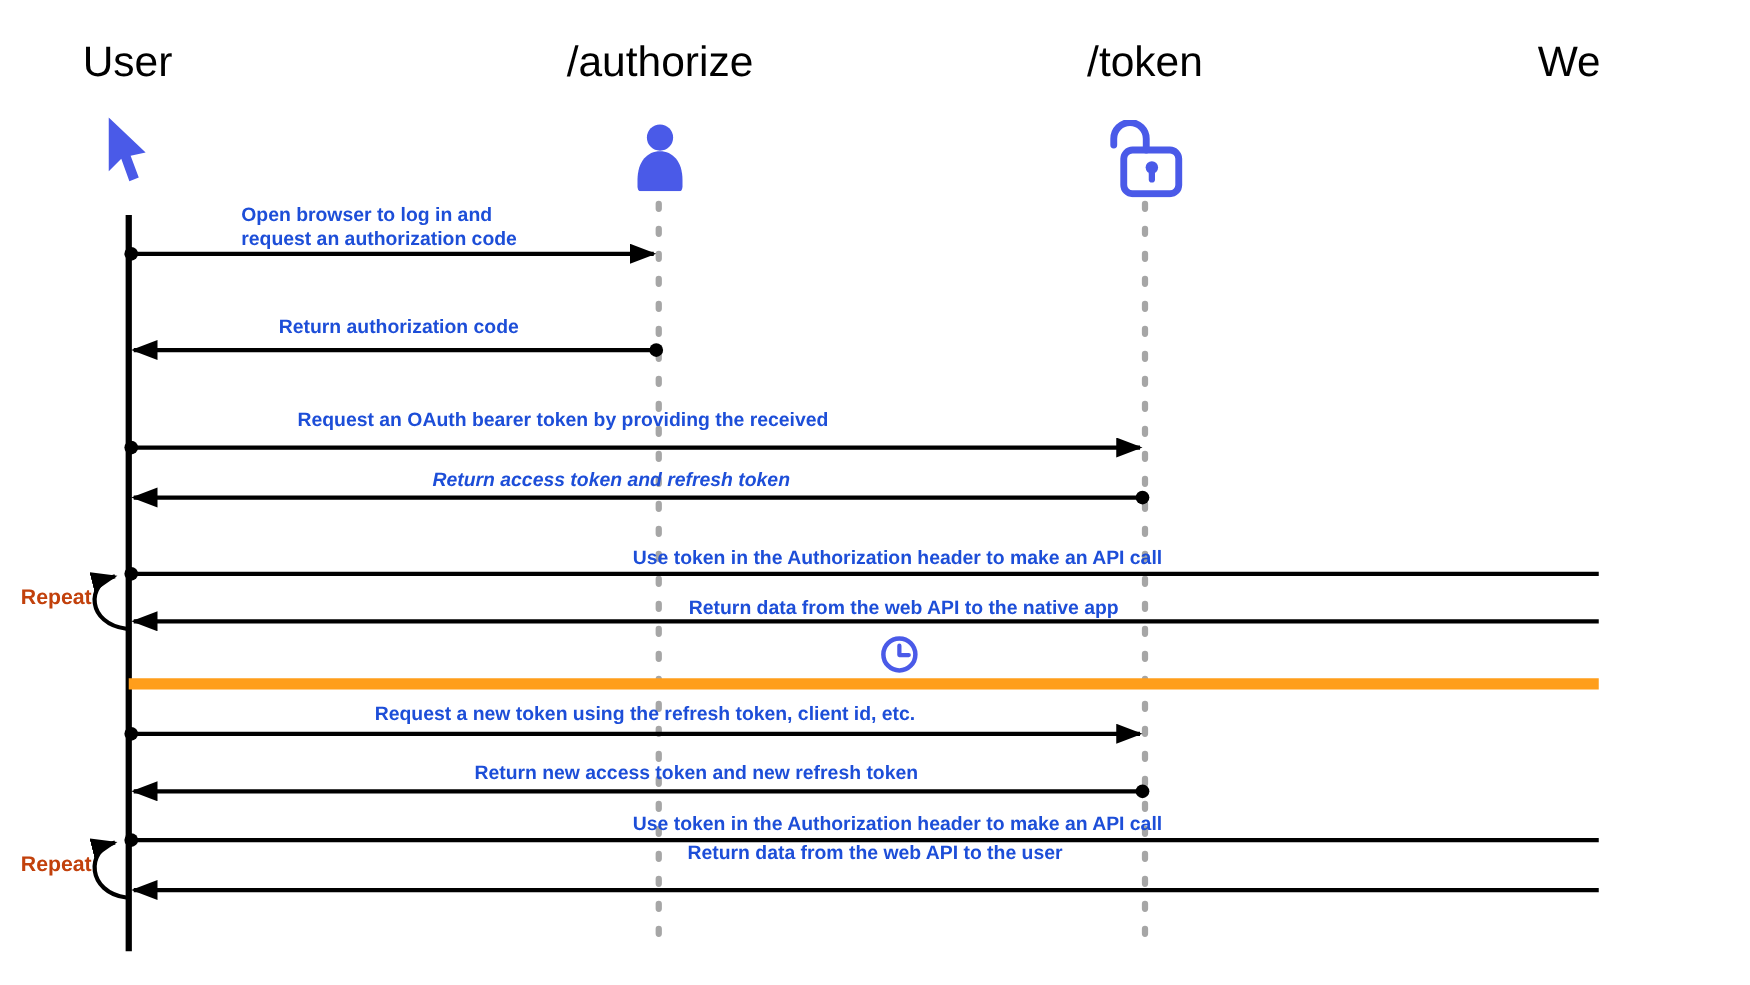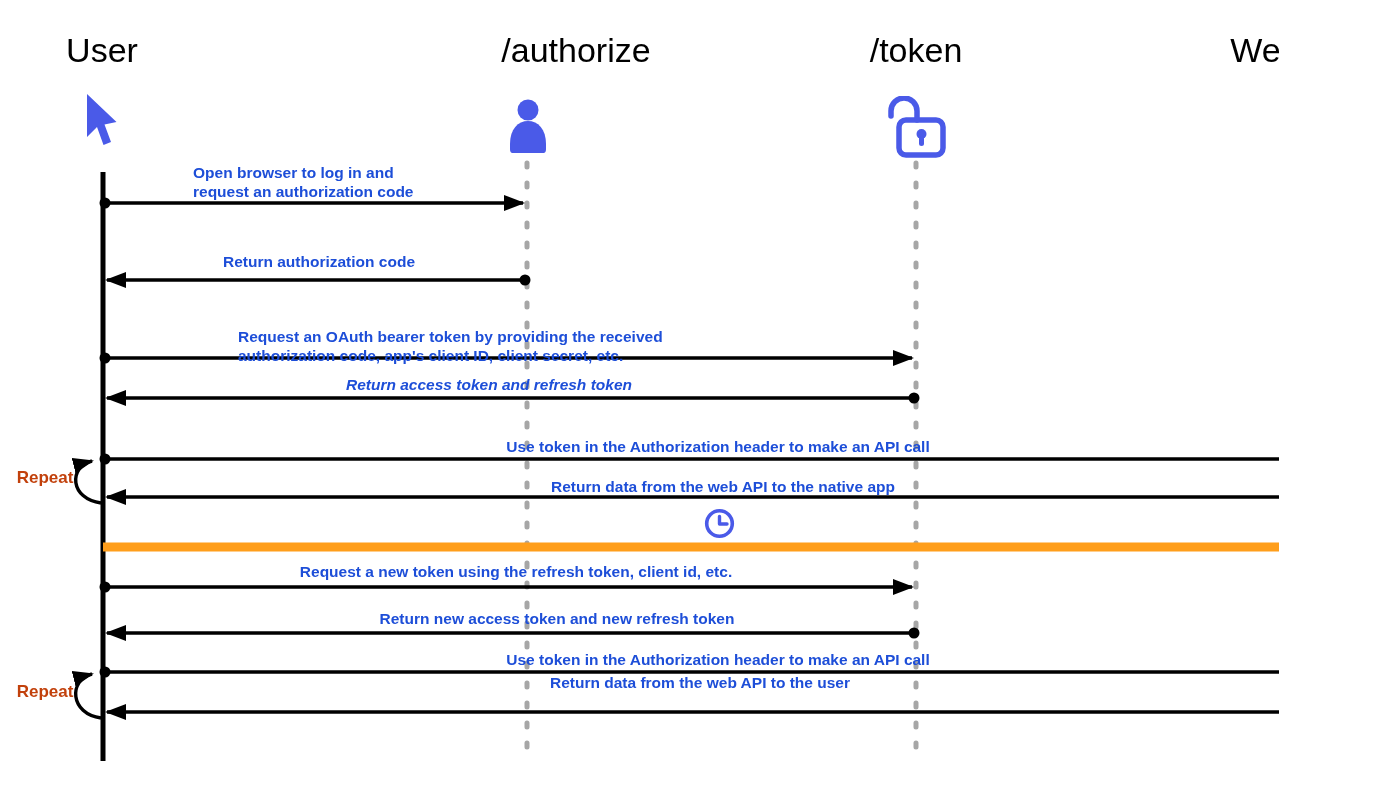--- a/index.html
+++ b/index.html
@@ -63,21 +63,21 @@
         <circle cx="1303" cy="712" r="5.5" fill="#000000"></circle>
         <path d="M 101 503 C 70 499 68 467 92 461" fill="none" stroke="#000000" stroke-width="3.4" marker-end="url(#ah)"></path>
         <path d="M 1309 456 C 1338 461 1339 490 1312 499" fill="none" stroke="#000000" stroke-width="3.4" marker-end="url(#ah)"></path>
         <path d="M 101 718 C 70 714 68 680 92 674" fill="none" stroke="#000000" stroke-width="3.4" marker-end="url(#ah)"></path>
         <path d="M 1309 669 C 1338 674 1339 705 1312 714" fill="none" stroke="#000000" stroke-width="3.4" marker-end="url(#ah)"></path>
       </g>
   </svg>
 
   <div id="titles">
       <div class="title" style="left: 102px;">User</div>
-      <div class="title" style="left: 528px; margin-left: 48px;">/authorize</div>
+      <div class="title" style="left: 528px;">/authorize</div>
       <div class="title" style="left: 916px;">/token</div>
       <div class="title" style="left: 1296px;">Web API</div>
     </div>
 
   <div class="icon" style="left:84px;top:92px;">
     <svg width="36" height="60" viewBox="0 0 36 60">
       <path d="M3 2 L3 45 L13 35 L19.5 53 L27 50 L20.5 32.5 L32.5 30 Z" fill="#4a5ae8"></path>
     </svg>
   </div>
 
@@ -118,21 +118,20 @@
   <div id="labels">
       <div class="msg" style="left: 193px; top: 163px;">
         <div>Open browser to log in and</div>
         <div>request an authorization code</div>
       </div>
       <div class="msg center" style="left: 319px; top: 252px;">
         <div>Return authorization code</div>
       </div>
       <div class="msg" style="left: 238px; top: 327px;">
         <div>Request an OAuth bearer token by providing the received</div>
-        <div>authorization code, app's client ID, client secret, etc.</div>
       </div>
       <div class="msg center" style="left: 489px; top: 375px; font-style: italic;">
         <div>Return access token and refresh token</div>
       </div>
       <div class="msg center" style="left: 718px; top: 437px;">
         <div>Use token in the Authorization header to make an API call</div>
       </div>
       <div class="msg center" style="left: 723px; top: 477px;">
         <div>Return data from the web API to the native app</div>
       </div>

